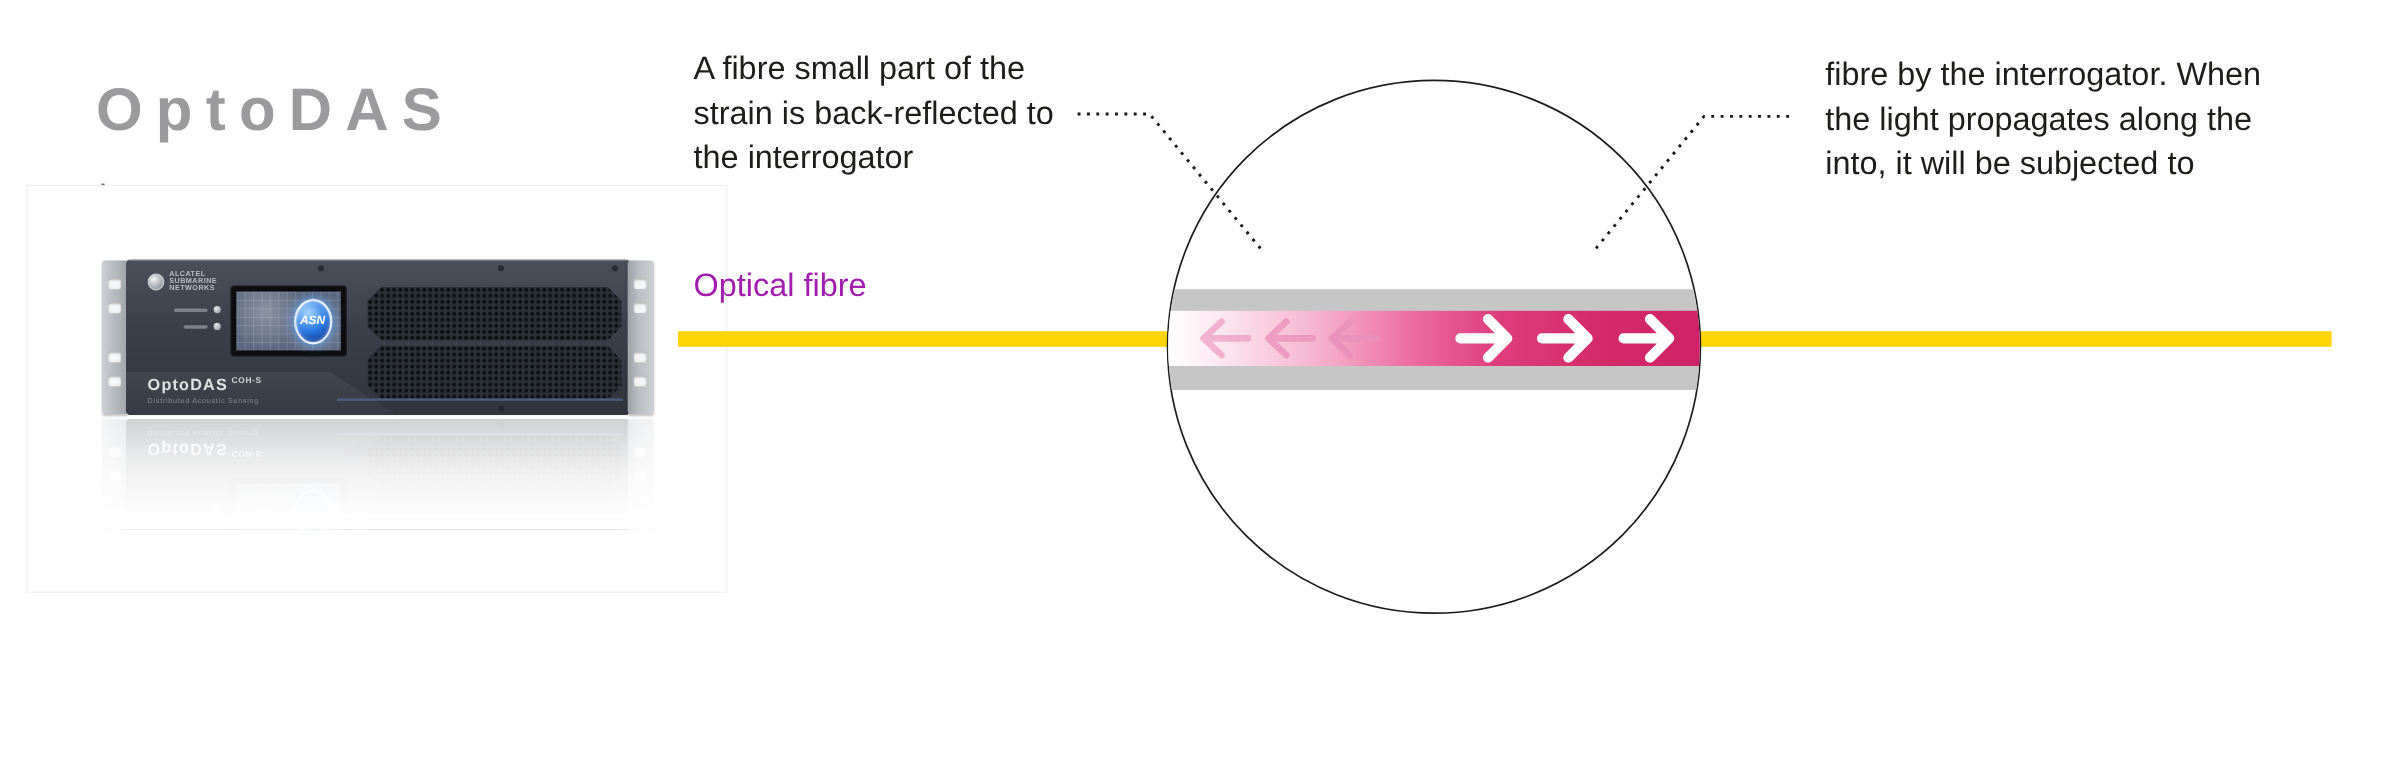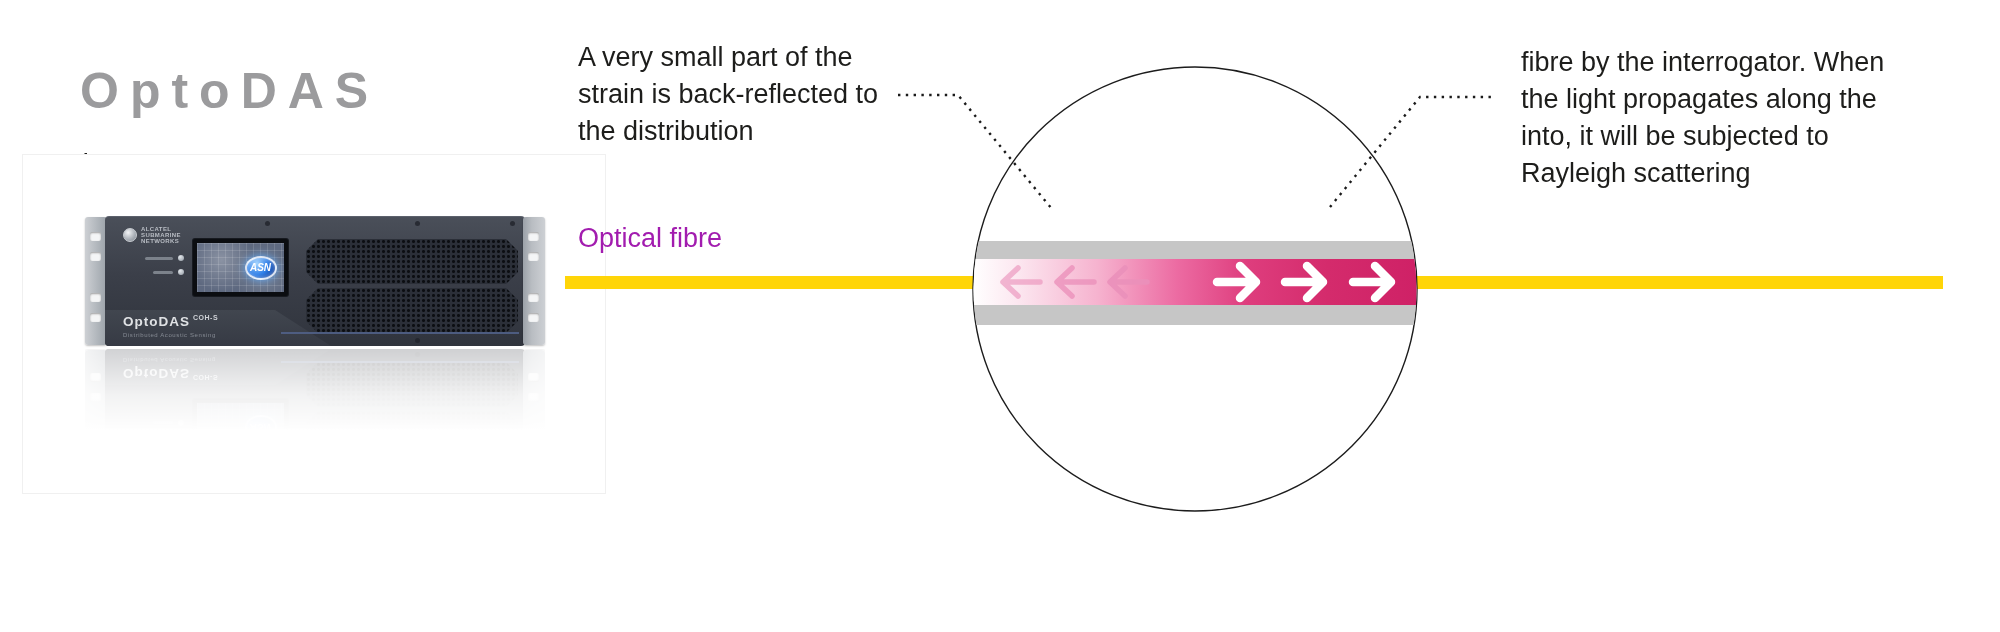--- a/index.html
+++ b/index.html
@@ -76,21 +76,21 @@
     background-color:#5e6980;
     background-image:
       linear-gradient(rgba(255,255,255,.13) 1px, transparent 1px),
       linear-gradient(90deg, rgba(255,255,255,.13) 1px, transparent 1px),
       radial-gradient(circle at 28% 35%, rgba(255,255,255,.28), transparent 45%),
       radial-gradient(circle at 75% 60%, rgba(255,255,255,.18), transparent 40%);
     background-size:7px 7px, 7px 7px, 100% 100%, 100% 100%;
     display:flex; align-items:center; justify-content:center;
   }
   .screen-globe {
-    width:32px; height:24px; border-radius:50%;
+    width:32px; height:38px; border-radius:50%;
     background:radial-gradient(circle at 35% 28%,#a6d6ff,#2f7fe8 48%,#0b3fa0 82%,#062a70);
     border:2px solid rgba(255,255,255,.85);
     box-shadow:0 0 9px rgba(90,170,255,.95), inset 0 0 4px rgba(255,255,255,.5);
     display:flex; align-items:center; justify-content:center;
     color:#fff; font-size:10px; font-weight:700; font-style:italic;margin-left:40px;
   }
 
   .vent-grille {
     position:absolute; left:201px; width:212px; height:45px;
     background-color:#2b2f38;
@@ -280,28 +280,27 @@
         <path d="M1285 282 L1321 282 M1307 266 L1323 282 L1307 298"></path>
         <path d="M1353 282 L1389 282 M1375 266 L1391 282 L1375 298"></path>
       </g>
     </g>
 
     <path d="M898 95 L958 95 L1052 209" fill="none" stroke="#1a1a1a" stroke-width="2.4" stroke-dasharray="2.4 5.4"></path>
     <path d="M1330 207 L1420 97 L1494 97" fill="none" stroke="#1a1a1a" stroke-width="2.4" stroke-dasharray="2.4 5.4"></path>
   </svg>
 
   <div class="note note-left">
-    <div>A very small part of the</div>
+    <div>A fibre small part of the</div>
     <div>strain is back-reflected to</div>
-    <div>the distribution</div>
+    <div>the interrogator</div>
   </div>
 
   <div class="note note-right">
     <div>fibre by the interrogator. When</div>
     <div>the light propagates along the</div>
     <div>into, it will be subjected to</div>
-    <div>Rayleigh scattering</div>
   </div>
 
   <div class="fibre-label">Optical fibre</div>
 
 
 </div>
 
 </body></html>

